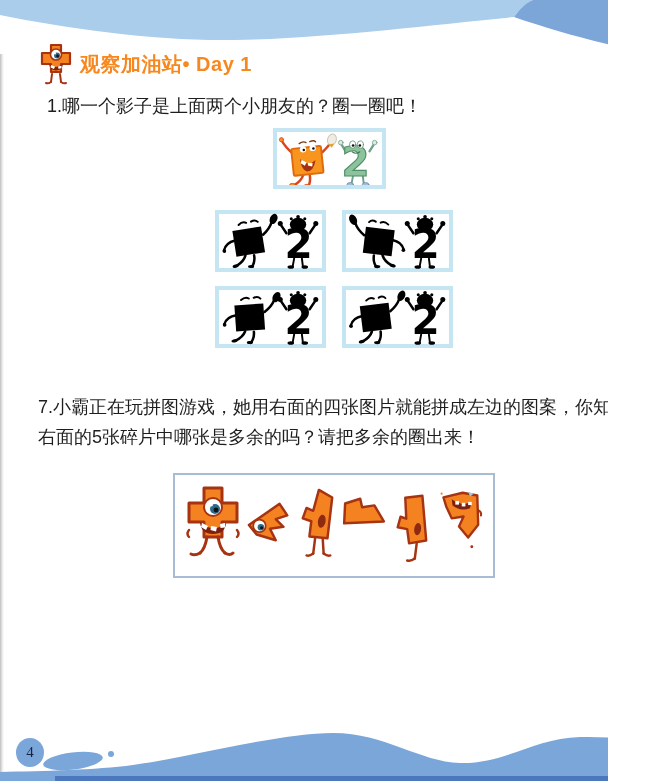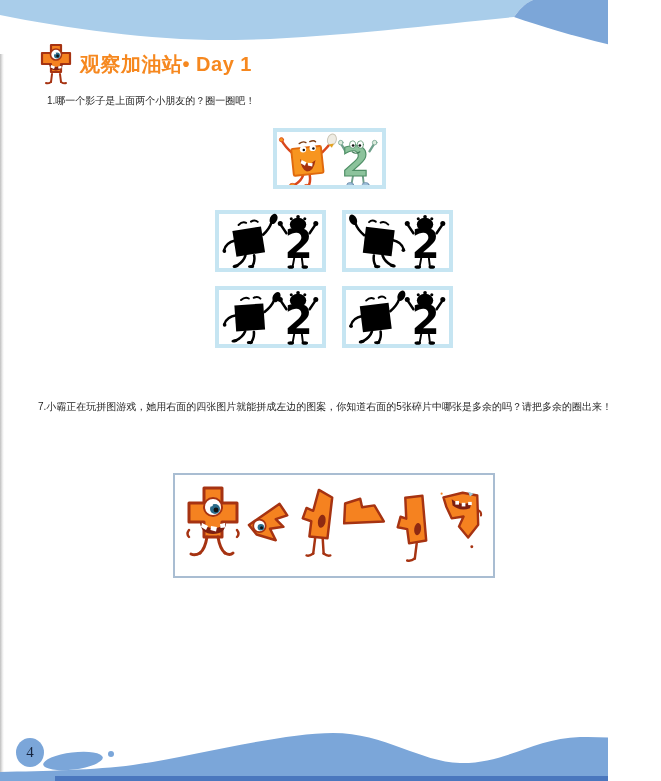--- a/index.html
+++ b/index.html
@@ -3,21 +3,21 @@
 <meta charset="utf-8">
 <style>
   html,body{margin:0;padding:0;background:#ffffff;}
   .page{position:relative;width:584px;height:781px;background:#ffffff;overflow:hidden;
         font-family:"Liberation Sans","DejaVu Sans",sans-serif;padding-left:24px;}
   .abs{position:absolute;}
   .left-edge{position:absolute;left:0;top:54px;width:4px;height:722px;
              background:linear-gradient(to right,#bfbfbf,#ececec 60%,rgba(255,255,255,0));}
   .header{position:absolute;top:42px;left:39px;display:flex;align-items:flex-start;gap:7px;}
   .title{color:#F6881F;font-weight:bold;font-size:20px;padding-top:9px;letter-spacing:.5px;}
-  .q-text{color:#1E1E1E;font-size:10px;}
+  .q-text{color:#1E1E1E;font-size:18px;}
   .q1{position:absolute;top:94px;left:47px;}
   .q2{position:absolute;top:392px;left:38px;width:594px;line-height:30px;}
   .ref-box{position:absolute;left:273px;top:128px;width:113px;height:61px;
            border:4px solid #C6E5F2;background:#fff;box-sizing:border-box;
            display:flex;align-items:center;justify-content:center;}
   .opt-box{position:absolute;width:111px;height:62px;border:4px solid #C6E5F2;background:#fff;
            box-sizing:border-box;display:flex;align-items:center;justify-content:center;}
   #optA{left:215px;top:210px;} #optB{left:342px;top:210px;}
   #optC{left:215px;top:286px;} #optD{left:342px;top:286px;}
   .puzzle-box{position:absolute;left:173px;top:473px;width:322px;height:105px;

